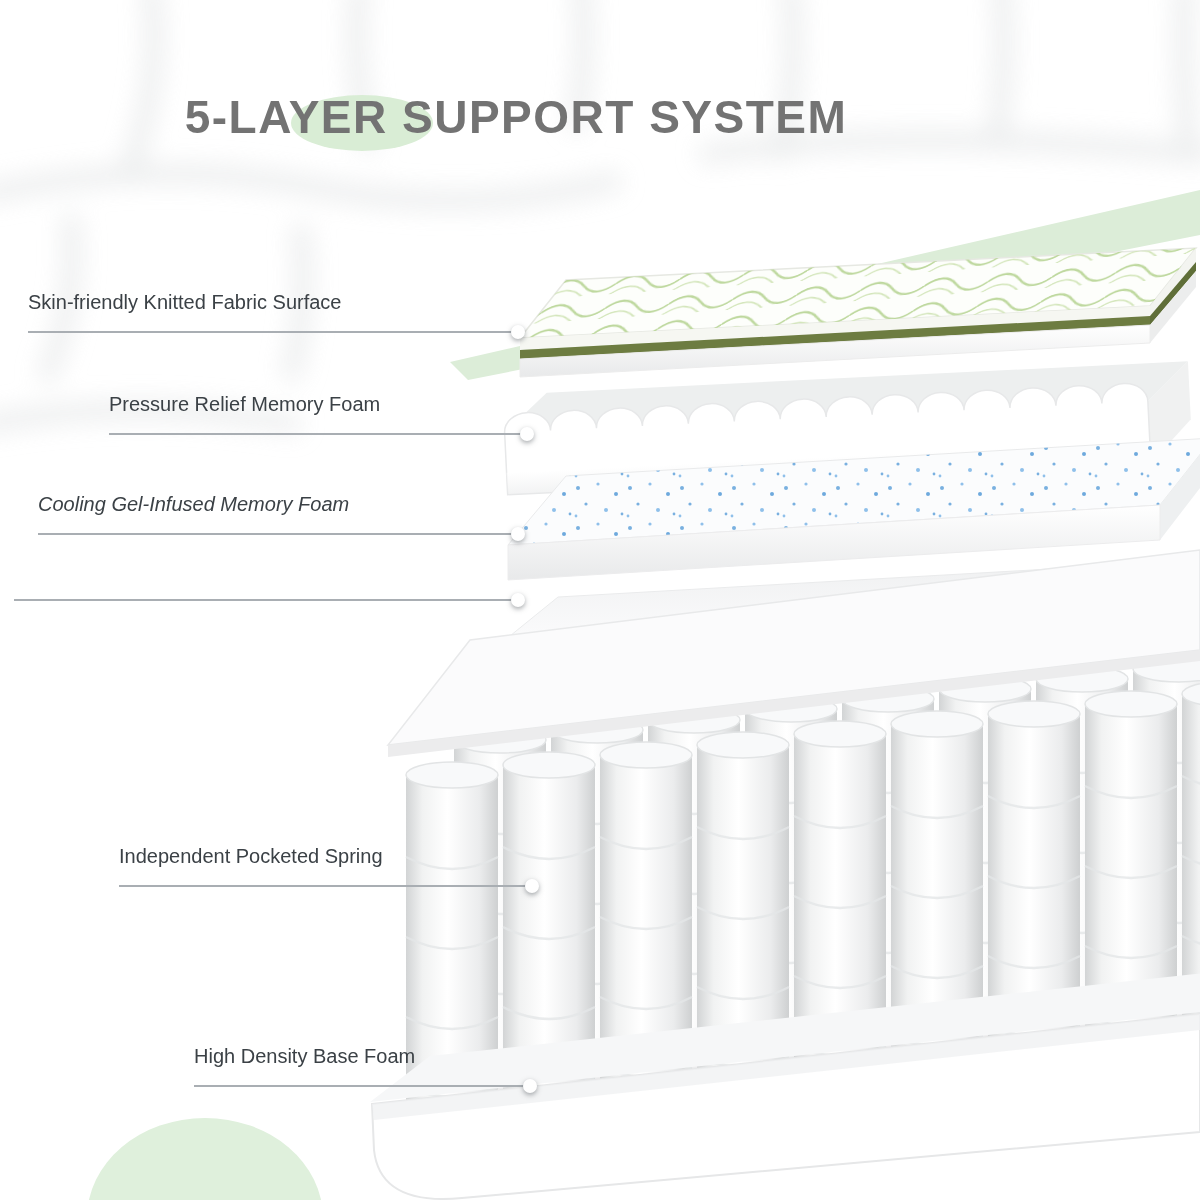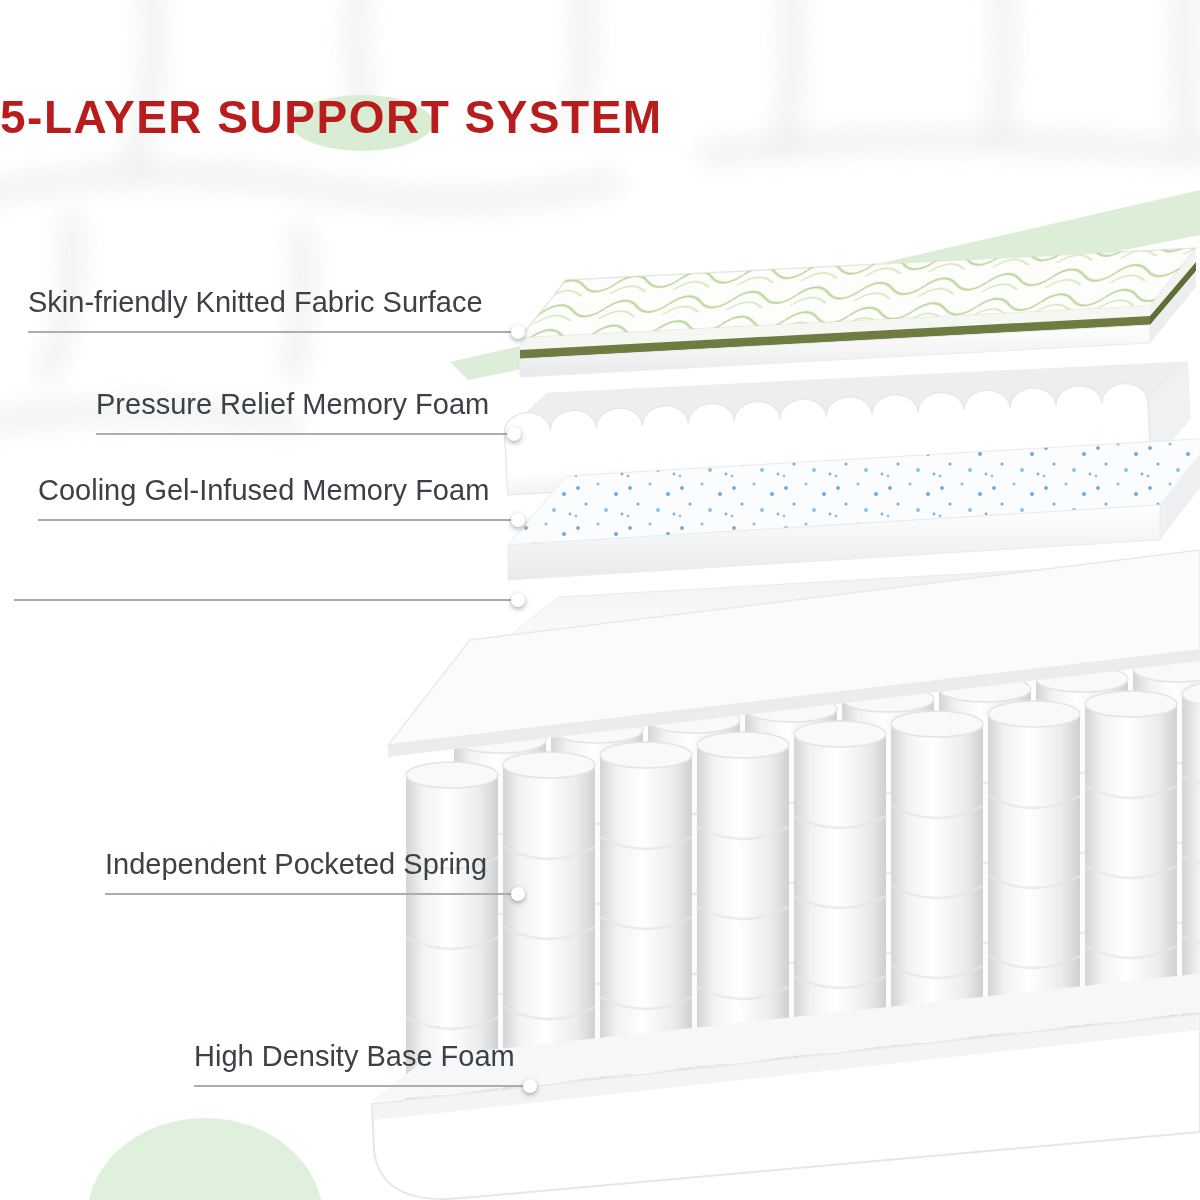--- a/index.html
+++ b/index.html
@@ -1,32 +1,32 @@
 <!DOCTYPE html>
 <html><head>
 <meta charset="utf-8">
 <style>
   html,body{margin:0;padding:0;background:#ffffff;}
   body{width:1200px;height:1200px;font-family:"Liberation Sans",sans-serif;}
   .stage{position:relative;width:1200px;height:1200px;overflow:hidden;background:#ffffff;}
   .illustration{position:absolute;left:0;top:0;z-index:1;}
   .title-accent{position:absolute;left:291px;top:95px;width:142px;height:56px;border-radius:50%;
     background:#d9edd5;z-index:2;}
-  .page-title{position:absolute;left:0;top:90px;width:1032px;text-align:left;z-index:3;
-    font-size:46px;font-weight:bold;color:#b91c1c;letter-spacing:1.5px;}
+  .page-title{position:absolute;left:0;top:90px;width:1032px;text-align:center;z-index:3;
+    font-size:46px;font-weight:bold;color:#737373;letter-spacing:1.5px;}
   .label{position:absolute;z-index:4;}
-  .label-text{font-size:29px;line-height:32px;color:#3b4146;white-space:nowrap;margin-bottom:13px;}
+  .label-text{font-size:20px;line-height:32px;color:#3b4146;white-space:nowrap;margin-bottom:13px;}
   .leader-line{height:2px;background:#a9aeb3;width:100%;}
   .leader-dot{position:absolute;right:-13px;bottom:-6px;width:14px;height:14px;border-radius:50%;
     background:#ffffff;box-shadow:0 2px 5px rgba(80,86,92,.5);}
   .l1{left:28px;top:286px;width:484px;}
-  .l2{left:96px;top:388px;width:412px;}
-  .l3{left:38px;top:474px;width:474px;}
+  .l2{left:109px;top:388px;width:412px;}
+  .l3{left:38px;top:488px;width:474px;font-style:italic;}
   .l4{left:14px;top:599px;width:498px;}
-  .l5{left:105px;top:840px;width:407px;margin-top:8px;}
+  .l5{left:119px;top:840px;width:407px;}
   .l6{left:194px;top:1040px;width:330px;}
 </style>
 </head>
 <body>
 
 <div class="stage">
 
   <svg class="illustration" width="1200" height="1200" viewBox="0 0 1200 1200">
     <defs>
       <filter id="blur12" x="-40%" y="-40%" width="180%" height="180%">

